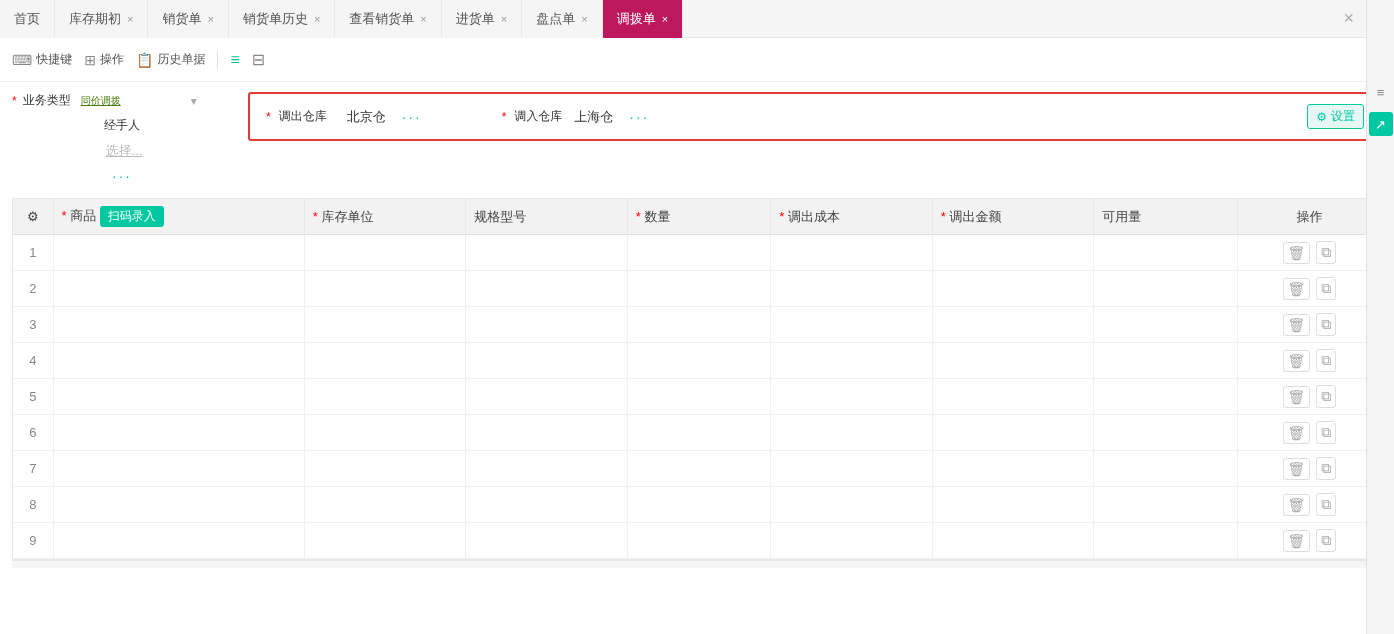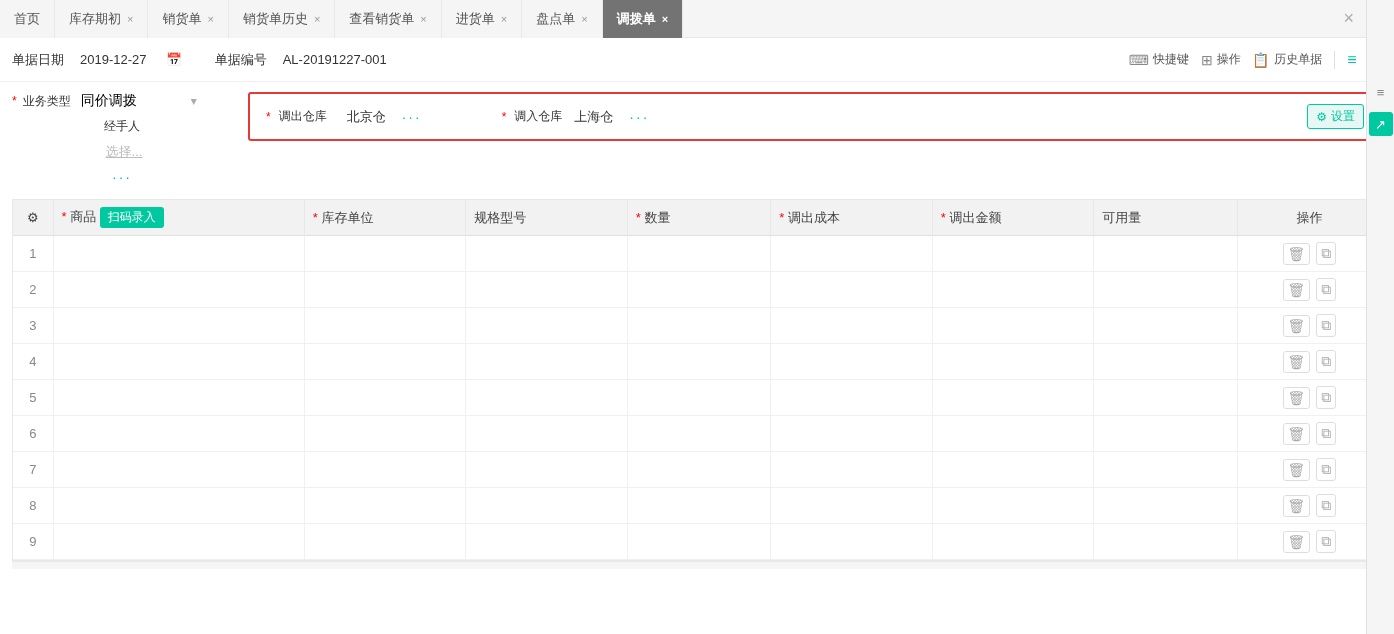--- a/index.html
+++ b/index.html
@@ -24,23 +24,22 @@
       background: #f5f5f5;
       color: #555;
       font-size: 13px;
       white-space: nowrap;
       position: relative;
     }
     .tab-item:first-child {
       border-left: none;
     }
     .tab-item.active {
-      background: #737373;
+      background: #be185d;
       color: #fff;
-      font-weight: bold;
     }
     .tab-item .tab-close {
       margin-left: 6px;
       font-size: 11px;
       color: #999;
       cursor: pointer;
     }
     .tab-item.active .tab-close {
       color: #fff;
     }
@@ -110,23 +109,24 @@
     }
     .required-star {
       color: #f00;
       font-size: 12px;
     }
     .field-input-label {
       color: #333;
       font-size: 12px;
     }
     .field-input-value {
-      color: #000000;
-      font-size: 14px;
+      color: #4d7c0f;
+      font-size: 10px;
       min-width: 80px;
+      text-decoration: underline;
     }
     .dropdown-arrow {
       color: #aaa;
       font-size: 12px;
       cursor: pointer;
       margin-left: 4px;
     }
     .more-btn {
       color: #00c8a0;
       cursor: pointer;
@@ -334,27 +334,20 @@
   <div class="tab-item active">
     <span>调拨单</span>
     <span class="tab-close">×</span>
   </div>
   <div style="margin-left:auto;padding-right:40px;">
     <span class="tab-close" style="font-size:18px;color:#aaa;">×</span>
   </div>
 </div>
 
 <div class="toolbar-row">
-  <div class="toolbar-left">
-    <span class="field-label">单据日期</span>
-    <span class="field-value" style="color:#333;font-weight:500;">2019-12-27</span>
-    <span class="calendar-icon" title="calendar">📅</span>
-    <span class="field-label" style="margin-left:16px;">单据编号</span>
-    <span class="field-value">AL-20191227-001</span>
-  </div>
   <div class="toolbar-right">
     <div class="toolbar-btn">
       <span class="op-icon" style="color:#888;">⌨</span>
       <span>快捷键</span>
     </div>
     <div class="toolbar-btn">
       <span class="op-icon" style="color:#888;">⊞</span>
       <span>操作</span>
     </div>
     <div class="toolbar-btn">

